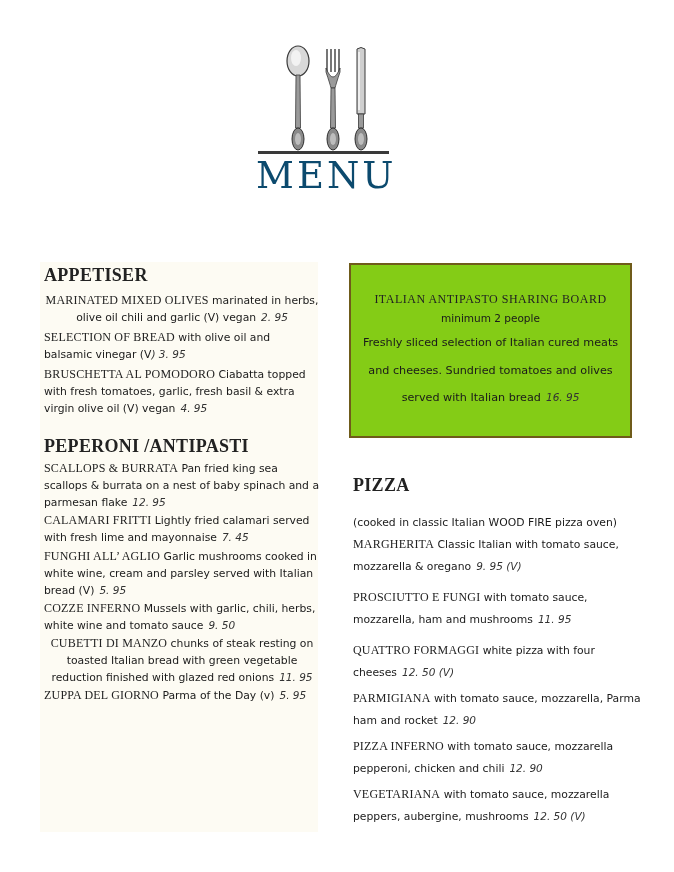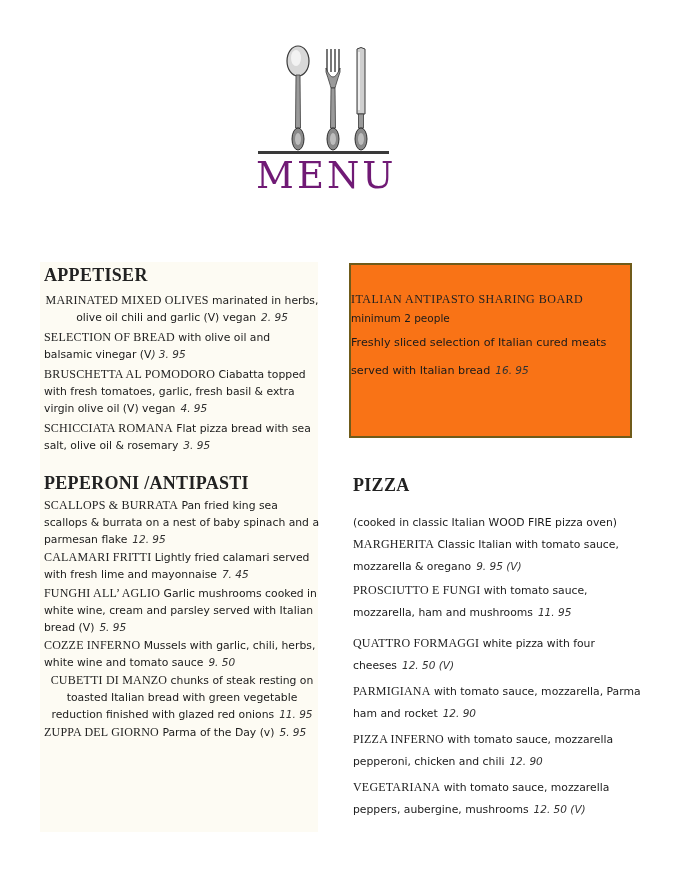--- a/index.html
+++ b/index.html
@@ -7,21 +7,21 @@
     width: 674px; height: 872px; background: #ffffff;
     position: relative; overflow: hidden;
     font-family: "DejaVu Sans", sans-serif; color: #1a1a1a;
   }
   .header { position: absolute; left: 0; top: 0; width: 674px; height: 210px; }
   .cutlery { position: absolute; left: 280px; top: 44px; width: 100px; height: 108px; }
   .rule { position: absolute; left: 258px; top: 151px; width: 131px; height: 3px; background: #3a3a3a; }
   .menu-title {
     position: absolute; left: 256px; top: 154px; width: 140px;
     font-family: "DejaVu Serif", serif; font-size: 37px; letter-spacing: 3px;
-    color: #701a75; text-align: left; line-height: 44px;
+    color: #0c4a6e; text-align: left; line-height: 44px;
   }
 
   .left-panel {
     position: absolute; left: 40px; top: 262px; width: 278px; height: 570px;
     background: #fdfbf3;
   }
   .col { position: absolute; }
   .left-col { left: 44px; top: 264px; width: 276px; }
   .right-col { left: 353px; top: 474px; width: 290px; }
 
@@ -33,21 +33,21 @@
   .right-col .item { line-height: 21.5px; margin-bottom: 5px; }
   .item-name {
     font-family: "Liberation Serif", serif; font-size: 12px; letter-spacing: 0.2px;
     text-transform: uppercase; color: #222;
   }
   .item-price { font-style: italic; font-size: 10.5px; color: #333; margin-left: 5px; }
   .price-note { font-style: italic; font-size: 9.5px; }
 
   .share-box {
     position: absolute; left: 349px; top: 263px; width: 279px; height: 171px;
-    border: 2.5px solid #6f5b1a; background: #f97316; text-align: left;
+    border: 2.5px solid #6f5b1a; background: #84cc16; text-align: center;
   }
   .share-box .box-title {
     font-family: "Liberation Serif", serif; font-size: 12px; letter-spacing: 0.5px;
     margin-top: 26px; line-height: 16px; color: #222;
   }
   .share-box .box-sub { font-size: 10.5px; line-height: 22px; }
   .share-box .box-line { font-size: 11.2px; line-height: 27.5px; }
   .pizza-note { font-size: 10.8px; line-height: 22px; margin-top: 16px; }
 </style>
 </head>
@@ -91,23 +91,20 @@
     <h2 class="section-title" style="margin-bottom:6px;">APPETISER</h2>
     <p class="item" style="margin-bottom:3px;text-align:center;">
       <span class="item-name">MARINATED  MIXED  OLIVES</span><span> marinated in herbs, olive oil chili and garlic (V) vegan</span><span class="item-price">2. 95</span>
     </p>
     <p class="item" style="margin-bottom:3px;">
       <span class="item-name">SELECTION  OF  BREAD</span><span>  with olive oil and balsamic vinegar (V</span><span class="item-price" style="margin-left:0">) 3. 95</span>
     </p>
     <p class="item" style="margin-bottom:3px;">
       <span class="item-name">BRUSCHETTA  AL  POMODORO</span><span>  Ciabatta topped with fresh tomatoes, garlic, fresh basil &amp; extra virgin olive oil (V) vegan</span><span class="item-price">4. 95</span>
     </p>
-    <p class="item">
-      <span class="item-name">SCHICCIATA ROMANA</span><span> Flat pizza bread with sea salt, olive oil &amp; rosemary</span><span class="item-price">3. 95</span>
-    </p>
   </section>
 
   <section style="margin-top:18px;">
     <h2 class="section-title" style="margin-bottom:3px;">PEPERONI /ANTIPASTI</h2>
     <p class="item" style="margin-bottom:1px;">
       <span class="item-name">SCALLOPS &amp; BURRATA</span><span>   Pan fried king sea scallops &amp; burrata on a nest of baby spinach and a parmesan flake</span><span class="item-price">12. 95</span>
     </p>
     <p class="item" style="">
       <span class="item-name">CALAMARI   FRITTI</span><span>  Lightly fried calamari served with fresh lime and mayonnaise</span><span class="item-price">7. 45</span>
     </p>
@@ -123,30 +120,31 @@
     <p class="item">
       <span class="item-name">ZUPPA DEL GIORNO</span><span>   Parma of the Day  (v)</span><span class="item-price">5. 95</span>
     </p>
   </section>
 </div>
 
 <div class="share-box">
   <div class="box-title">ITALIAN  ANTIPASTO  SHARING  BOARD</div>
   <div class="box-sub">minimum  2 people</div>
   <div class="box-line">Freshly sliced selection of Italian cured meats</div>
+  <div class="box-line">and cheeses. Sundried tomatoes and olives</div>
   <div class="box-line">
     <span>served with Italian bread</span><span class="item-price">16. 95</span>
   </div>
 </div>
 
 <div class="col right-col">
   <section>
     <h2 class="section-title">PIZZA</h2>
     <div class="pizza-note">(cooked in classic Italian WOOD FIRE pizza oven)</div>
-    <p class="item" style="margin-bottom:3px;">
+    <p class="item" style="margin-bottom:10px;">
       <span class="item-name">MARGHERITA</span><span>   Classic Italian  with tomato sauce, mozzarella &amp; oregano</span><span class="item-price">9. 95 (V)</span>
     </p>
     <p class="item" style="margin-bottom:10px;">
       <span class="item-name">PROSCIUTTO E  FUNGI</span><span>   with tomato sauce, mozzarella, ham and mushrooms</span><span class="item-price">11. 95</span>
     </p>
     <p class="item">
       <span class="item-name">QUATTRO FORMAGGI</span><span>  white pizza with four cheeses</span><span class="item-price">12. 50 (V)</span>
     </p>
     <p class="item">
       <span class="item-name">PARMIGIANA</span><span>  with tomato sauce, mozzarella, Parma ham and rocket</span><span class="item-price">12. 90</span>

